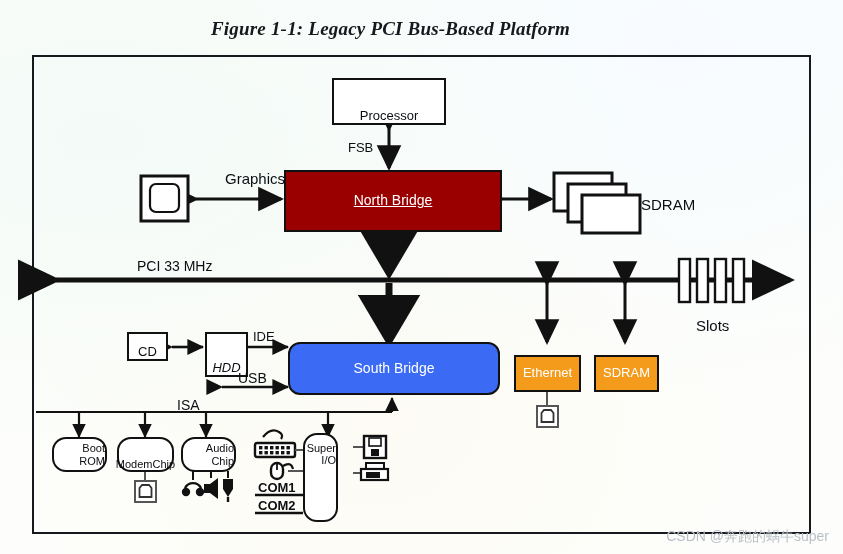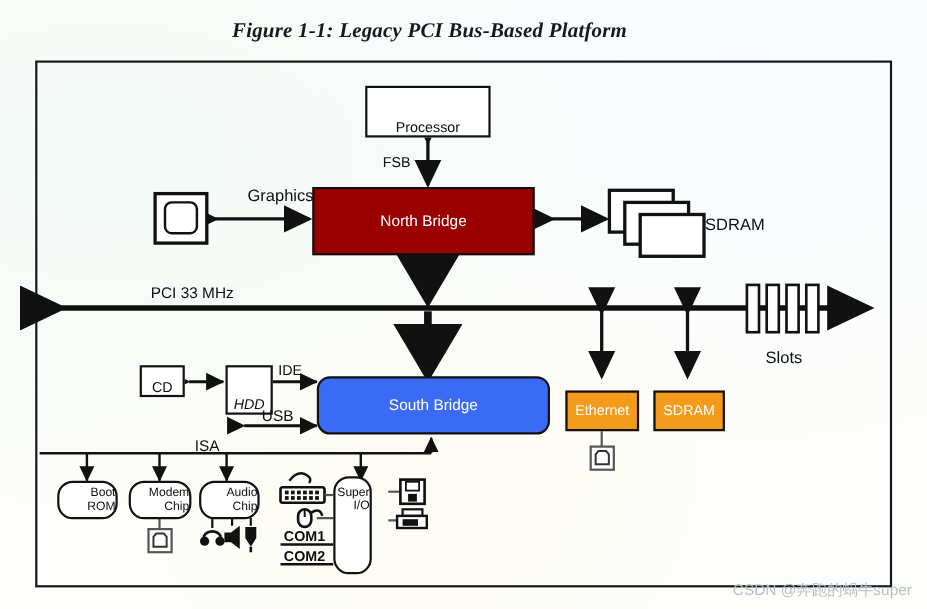--- a/index.html
+++ b/index.html
@@ -216,21 +216,21 @@
     <rect x="366" y="463" width="18" height="6" fill="#fff" stroke="#111" stroke-width="2"></rect>
     <rect x="361" y="469" width="27" height="11" fill="#fff" stroke="#111" stroke-width="2.2"></rect>
     <rect x="366" y="472" width="14" height="6" fill="#111"></rect>
   </g>
 </svg>
 
 <div class="node wht" style="left:332px;top:78px;width:114px;height:47px;">
   <span>Processor</span>
 </div>
 
-<div class="node nb" style="left:284px;top:170px;width:202px;height:62px;">
+<div class="node nb" style="left:284px;top:170px;width:218px;height:62px;text-decoration:underline;">
   <span>North Bridge</span>
 </div>
 
 <div class="node sb" style="left:288px;top:342px;width:212px;height:53px;border-radius:12px;">
   <span>South Bridge</span>
 </div>
 
 <div class="node org" style="left:514px;top:355px;width:67px;height:37px;">
   <span>Ethernet</span>
 </div>
@@ -245,21 +245,21 @@
 
 <div class="node wht" style="left:205px;top:332px;width:43px;height:45px;font-style:italic;">
   <span>HDD</span>
 </div>
 
 <div class="node wht sm" style="left:52px;top:437px;width:55px;height:35px;flex-direction:column;">
   <span>Boot</span>
   <span>ROM</span>
 </div>
 
-<div class="node wht sm" style="left:117px;top:437px;width:57px;height:35px;flex-direction:column;">
+<div class="node wht sm" style="left:117px;top:437px;width:57px;height:35px;">
   <span>Modem</span>
   <span>Chip</span>
 </div>
 
 <div class="node wht sm" style="left:181px;top:437px;width:55px;height:35px;flex-direction:column;">
   <span>Audio</span>
   <span>Chip</span>
 </div>
 
 <div class="node wht sm" style="left:303px;top:433px;width:35px;height:89px;flex-direction:column;

